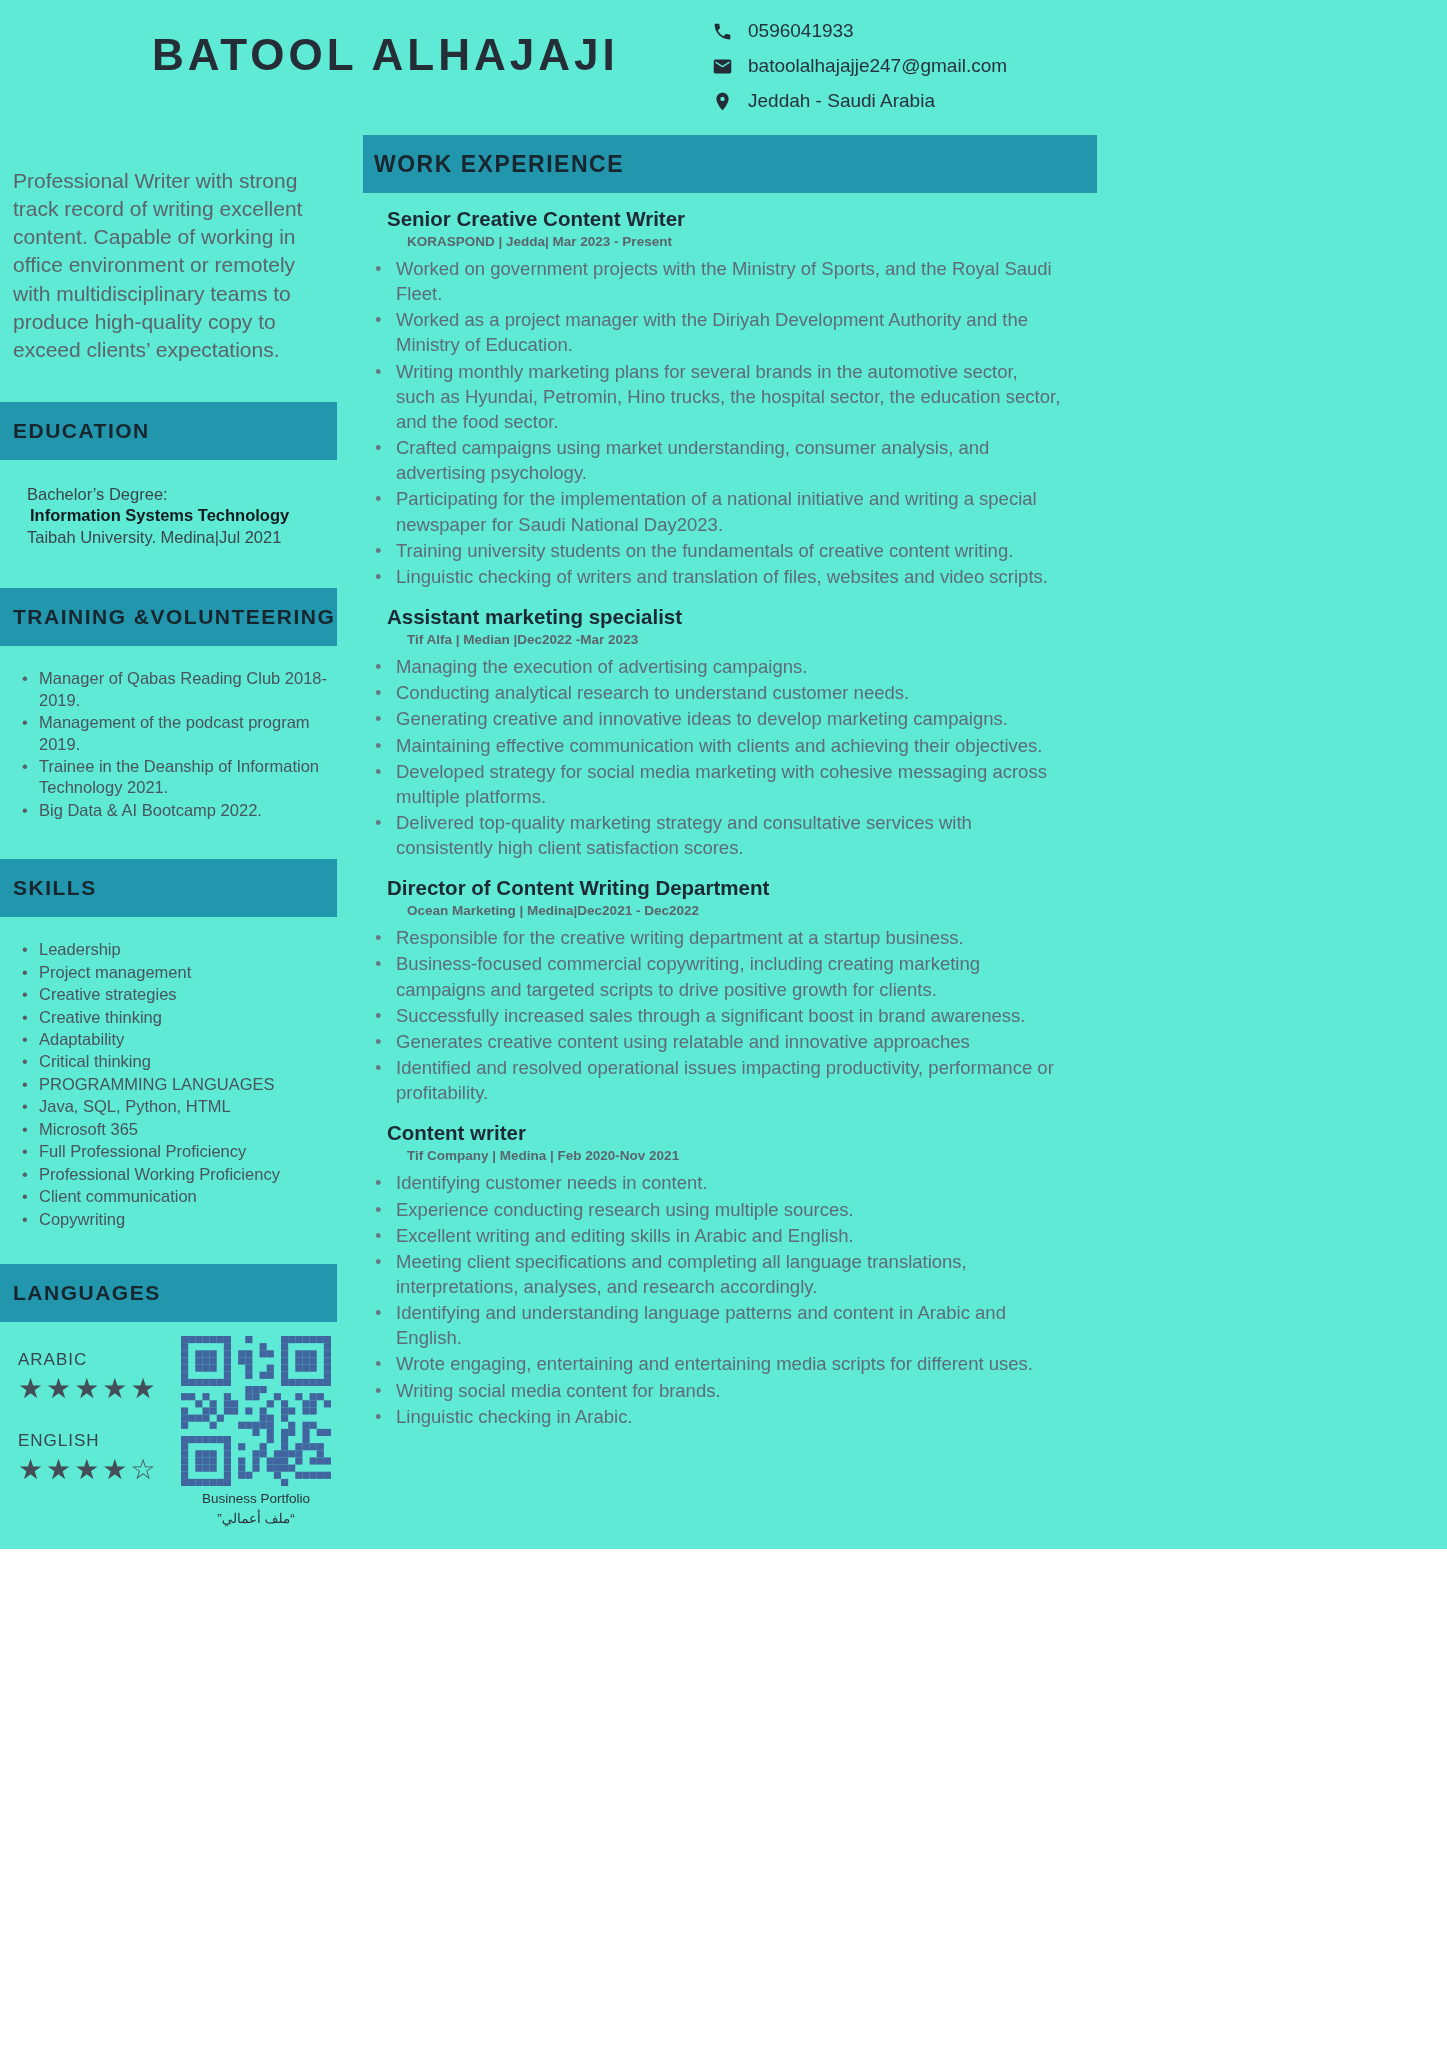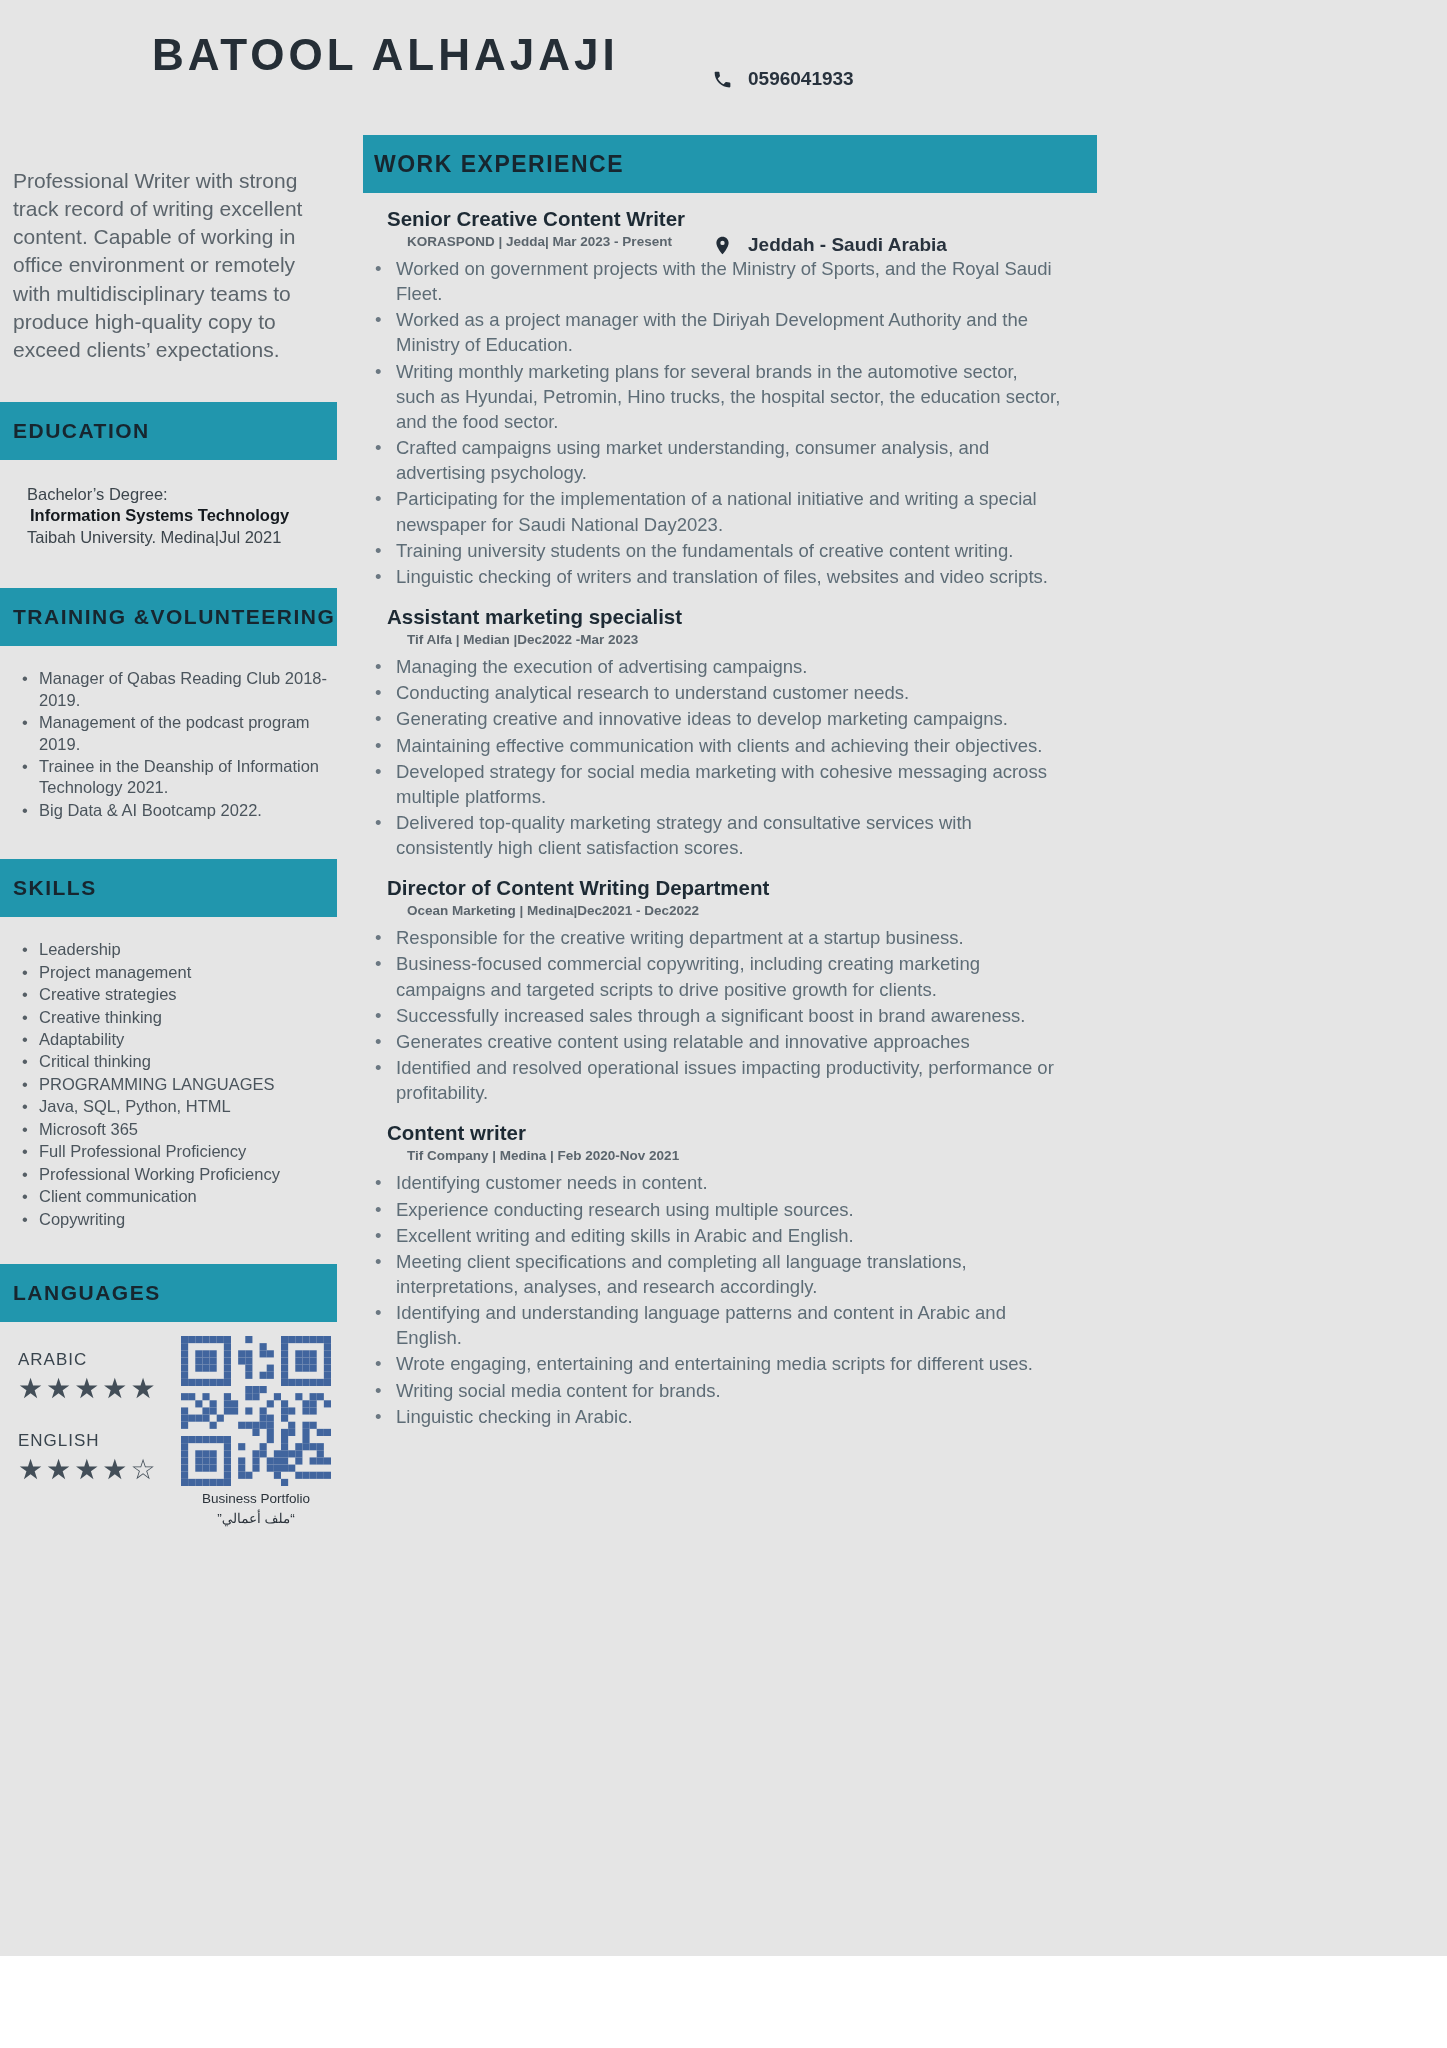--- a/index.html
+++ b/index.html
@@ -1,24 +1,24 @@
 <!DOCTYPE html>
 <html><head>
 <meta charset="utf-8">
 <title>Resume</title>
 <style>
   *{margin:0;padding:0;box-sizing:border-box;}
   html,body{background:#ffffff;}
   body{font-family:"Liberation Sans", sans-serif;}
-  .page{position:relative;width:1447px;height:1956px;background:#e5e5e5;overflow:hidden;}
+  .page{position:relative;width:1447px;height:1549px;background:#5eead4;overflow:hidden;}
 
   
   .name{position:absolute;left:152px;top:30px;font-size:44px;font-weight:bold;letter-spacing:4px;color:#252e36;}
   .contacts{position:absolute;left:712px;top:20px;display:flex;flex-direction:column;gap:13px;}
-  .contact-row{display:flex;align-items:center;gap:15px;font-size:19px;font-weight:bold;color:#28323d;margin-top:48px;}
+  .contact-row{display:flex;align-items:center;gap:15px;font-size:19px;font-weight:normal;color:#28323d;}
   .contact-row svg{width:21px;height:21px;fill:#222d38;flex:none;}
 
   
   .col-left{position:absolute;left:0;top:135px;width:337px;}
   .col-right{position:absolute;left:363px;top:135px;width:734px;}
 
   
   .banner{height:58px;background:#2196ad;display:flex;align-items:center;padding-left:13px;
           font-size:21px;font-weight:bold;letter-spacing:1.5px;color:#17262f;}
   .banner.main{padding-left:11px;font-size:23px;}

